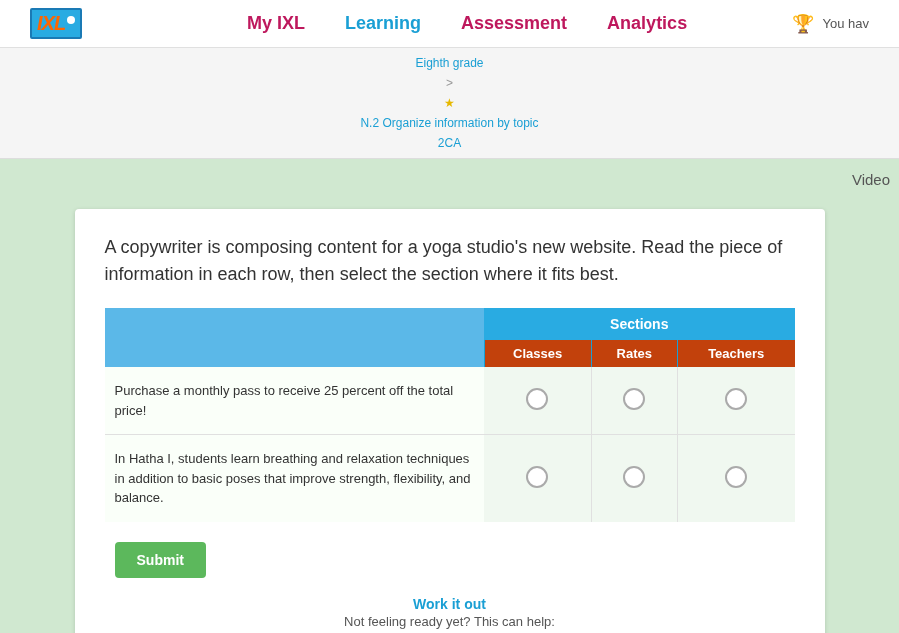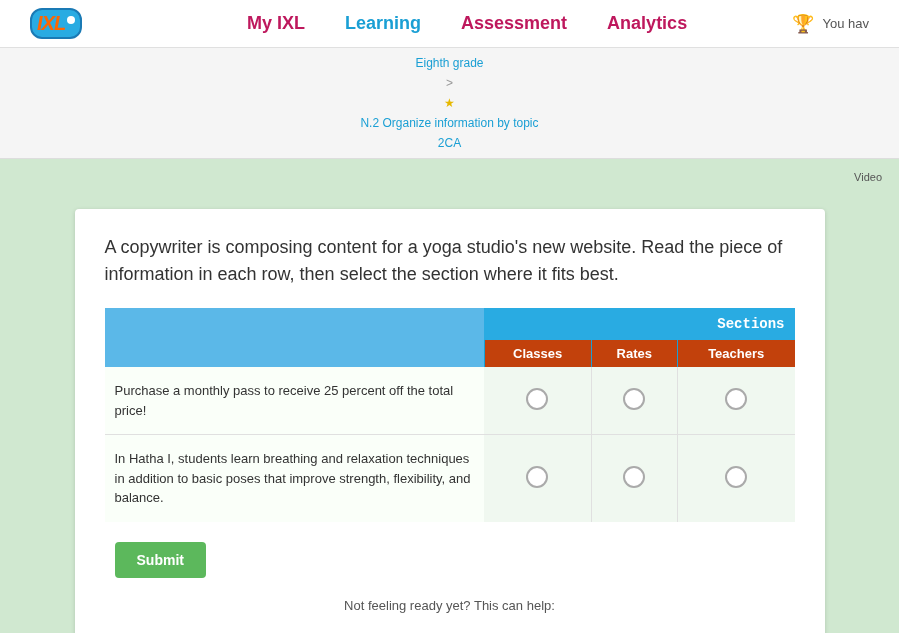--- a/index.html
+++ b/index.html
@@ -21,21 +21,21 @@
       border-bottom: 1px solid #e0e0e0;
     }
     .logo-area {
       display: flex;
       align-items: center;
       margin-right: 60px;
     }
     .logo-box {
       background: #29abe2;
       border: 2px solid #1a7ab5;
-      border-radius: 12px;
+      border-radius: 2px;
       padding: 2px 5px;
       display: flex;
       align-items: center;
     }
     .logo-text {
       font-size: 20px;
       font-weight: 900;
       color: #ff6600;
       font-style: italic;
       letter-spacing: -1px;
@@ -106,22 +106,22 @@
     .main-area {
       background: #d0e8d0;
       padding: 15px 20px 20px 20px;
       min-height: 570px;
       position: relative;
     }
 
     .video-label {
       position: absolute;
       top: 12px;
-      right: 12px;
-      font-size: 11px;
+      right: 4px;
+      font-size: 15px;
       color: #555;
       padding-right: 5px;
     }
 
     
     .card {
       background: white;
       border-radius: 4px;
       padding: 25px 30px 30px 30px;
       max-width: 750px;
@@ -140,24 +140,23 @@
     .question-table {
       width: 100%;
       border-collapse: collapse;
       font-size: 13px;
     }
 
     .question-table thead tr:first-child th {
       background: #29abe2;
       color: white;
       font-weight: 700;
-      text-align: right;
+      text-align: center;
       padding: 8px 10px;
       font-size: 14px;
-      font-family: Liberation Mono, monospace;
     }
     .question-table thead tr:first-child th:first-child {
       background: #5bb8e8;
     }
     .question-table thead tr.subheader th {
       background: #c2410c;
       color: white;
       text-align: center;
       padding: 6px 10px;
       font-size: 13px;
@@ -322,17 +321,18 @@
           </td>
         </tr>
       </tbody>
     </table>
 
     <div class="submit-area">
       <button class="submit-btn">Submit</button>
     </div>
 
     <div class="work-it-out">
+      <a class="work-it-out-link">Work it out</a>
       <span class="work-it-out-sub">Not feeling ready yet? This can help:</span>
     </div>
   </div>
 
 </div>
 
 </body></html>

